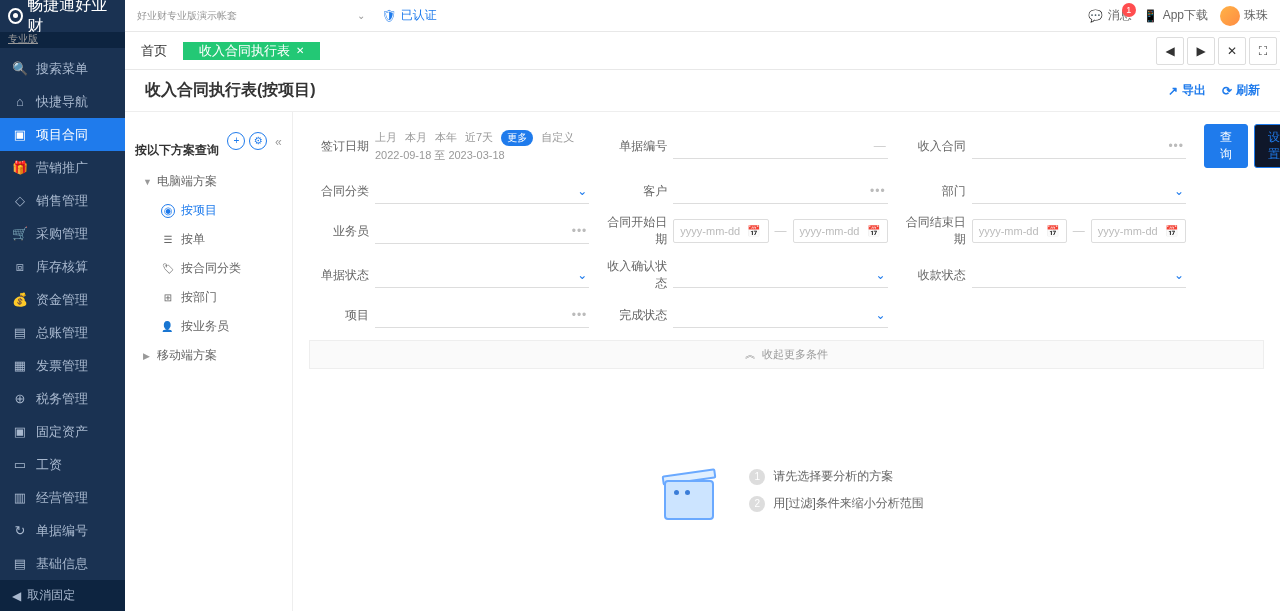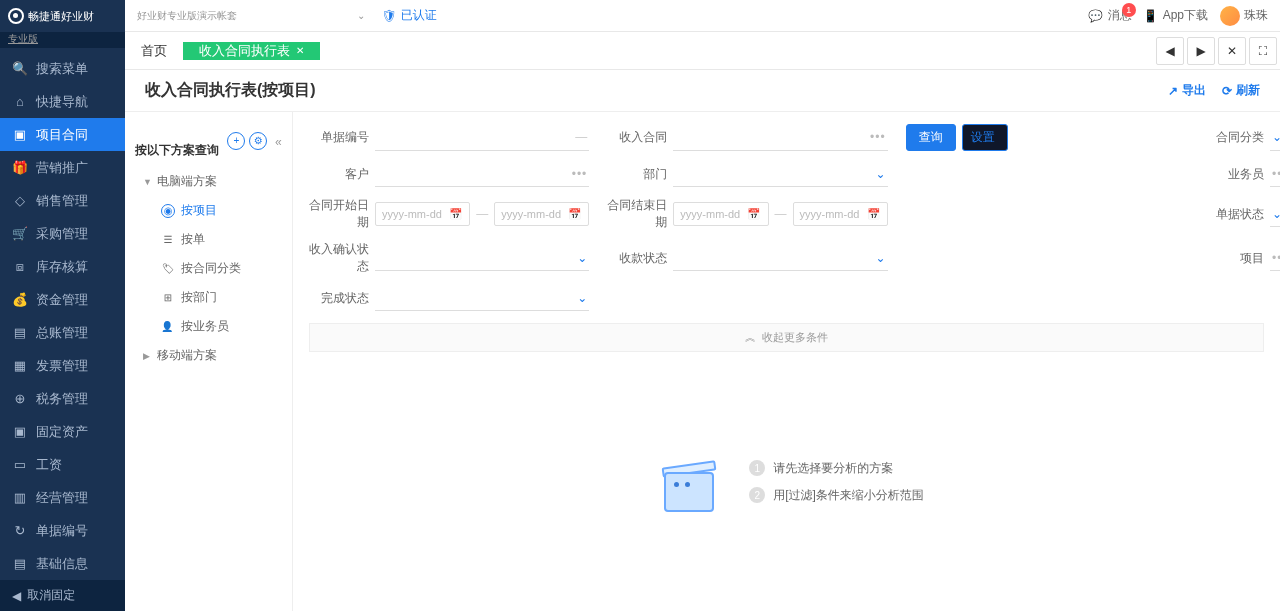--- a/index.html
+++ b/index.html
@@ -1,19 +1,19 @@
 <!DOCTYPE html>
 <html><head>
 <meta charset="utf-8">
 <style>
 *{box-sizing:border-box;margin:0;padding:0;}
 body{font-family:"Microsoft YaHei","PingFang SC",sans-serif;font-size:12px;color:#333;background:#fff;width:1280px;height:611px;overflow:hidden;position:relative;}
 .main-layout{display:flex;height:100%;}
 .sidebar{width:125px;background:#1a3252;color:#a8b8ce;display:flex;flex-direction:column;flex-shrink:0;height:580px;}
-.sidebar-logo{height:32px;display:flex;align-items:center;padding:0 8px;font-size:11px;color:#fff;gap:4px;}
+.sidebar-logo{height:32px;display:flex;align-items:center;padding:0 8px;font-size:16px;color:#fff;gap:4px;}
 .sidebar-logo .logo-icon{width:16px;height:16px;border:2px solid #fff;border-radius:50%;position:relative;}
 .sidebar-logo .logo-icon::after{content:"";position:absolute;width:5px;height:5px;background:#fff;border-radius:50%;top:3px;left:3px;}
 .sidebar-pro{background:#0d2440;height:16px;font-size:10px;color:#999;padding:0 8px;text-decoration:underline;}
 .sidebar-menu{flex:1;overflow-y:auto;padding-top:4px;}
 .sidebar-menu::-webkit-scrollbar{width:0;}
 .sidebar-item{height:33px;display:flex;align-items:center;padding:0 12px;gap:8px;cursor:pointer;font-size:13px;}
 .sidebar-item.active{background:#1f7bec;color:#fff;}
 .sidebar-item .icon{width:16px;height:16px;display:flex;align-items:center;justify-content:center;}
 .sidebar-footer{height:31px;background:#0d2440;display:flex;align-items:center;padding:0 12px;gap:6px;font-size:12px;color:#a8b8ce;position:absolute;bottom:0;left:0;width:125px;}
 .content{flex:1;display:flex;flex-direction:column;min-width:0;}
@@ -276,20 +276,34 @@
             <span class="tree-caret">▶</span>
             <span>移动端方案</span>
           </div>
         </div>
       </div>
 
       <div class="filter-area">
         <div class="filter-grid">
 
           <div class="filter-item">
+            <span class="filter-label">签订日期</span>
+            <div class="date-presets">
+              <div class="preset-row">
+                <span class="preset">上月</span>
+                <span class="preset">本月</span>
+                <span class="preset">本年</span>
+                <span class="preset">近7天</span>
+                <span class="preset-badge">更多</span>
+                <span class="preset">自定义</span>
+              </div>
+              <span class="date-range">2022-09-18 至 2023-03-18</span>
+            </div>
+          </div>
+          <div class="filter-item">
             <span class="filter-label">单据编号</span>
             <div class="filter-control">
                 <span class="dash">—</span>
               </div>
           </div>
           <div class="filter-item">
             <span class="filter-label">收入合同</span>
             <div class="filter-control">
                 <span class="ctrl-dots">•••</span>
               </div>

